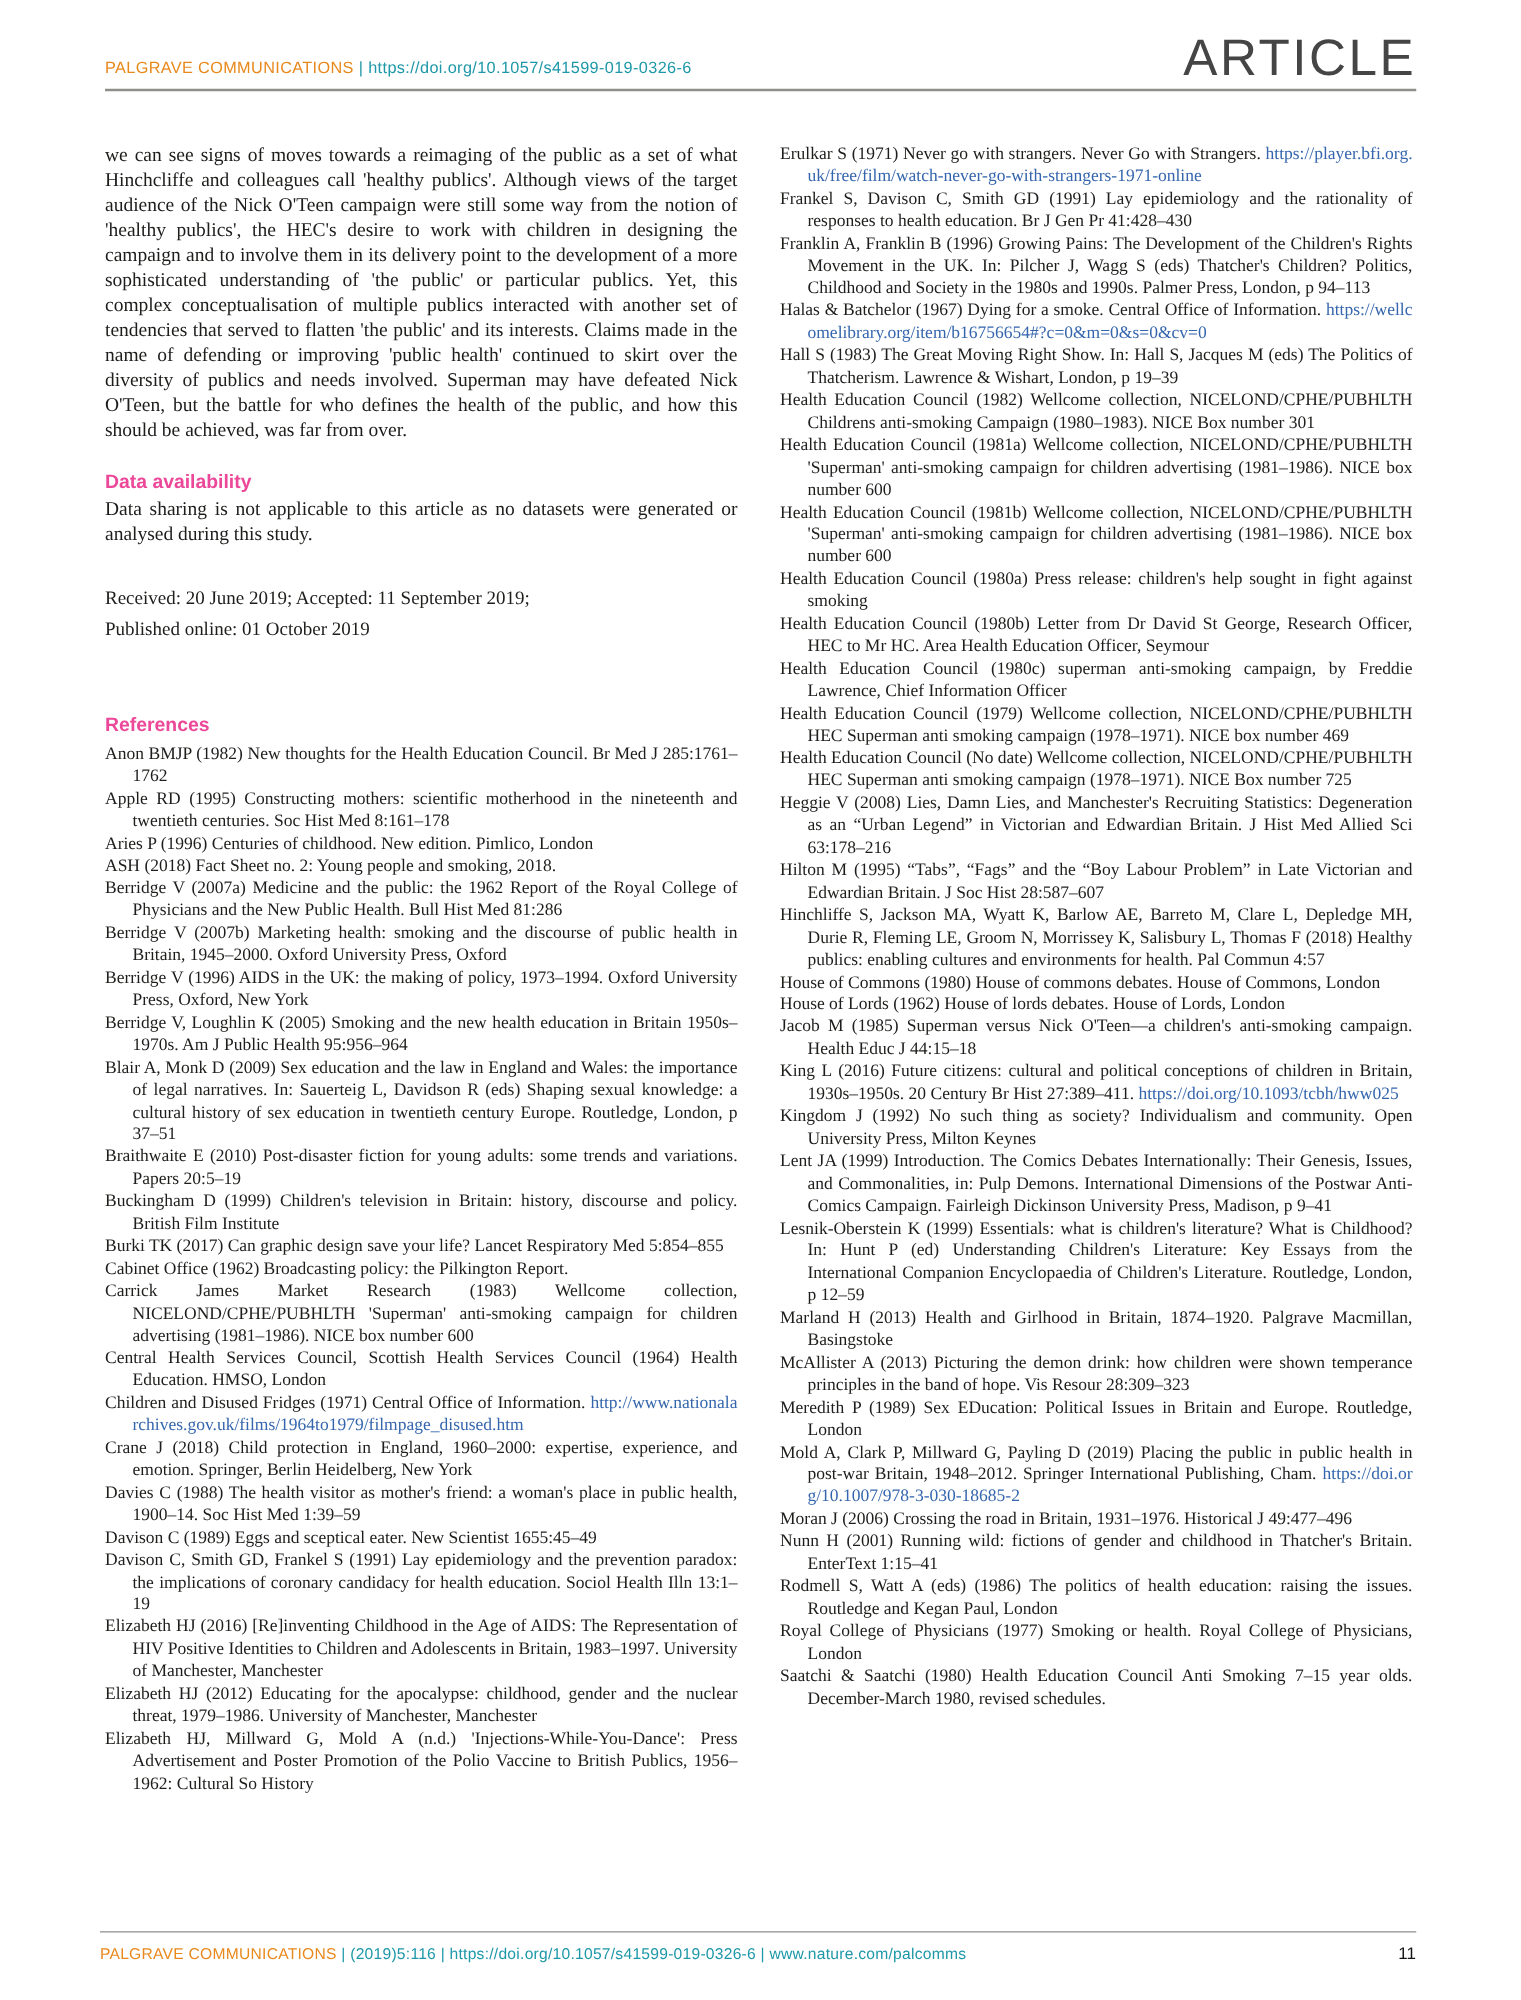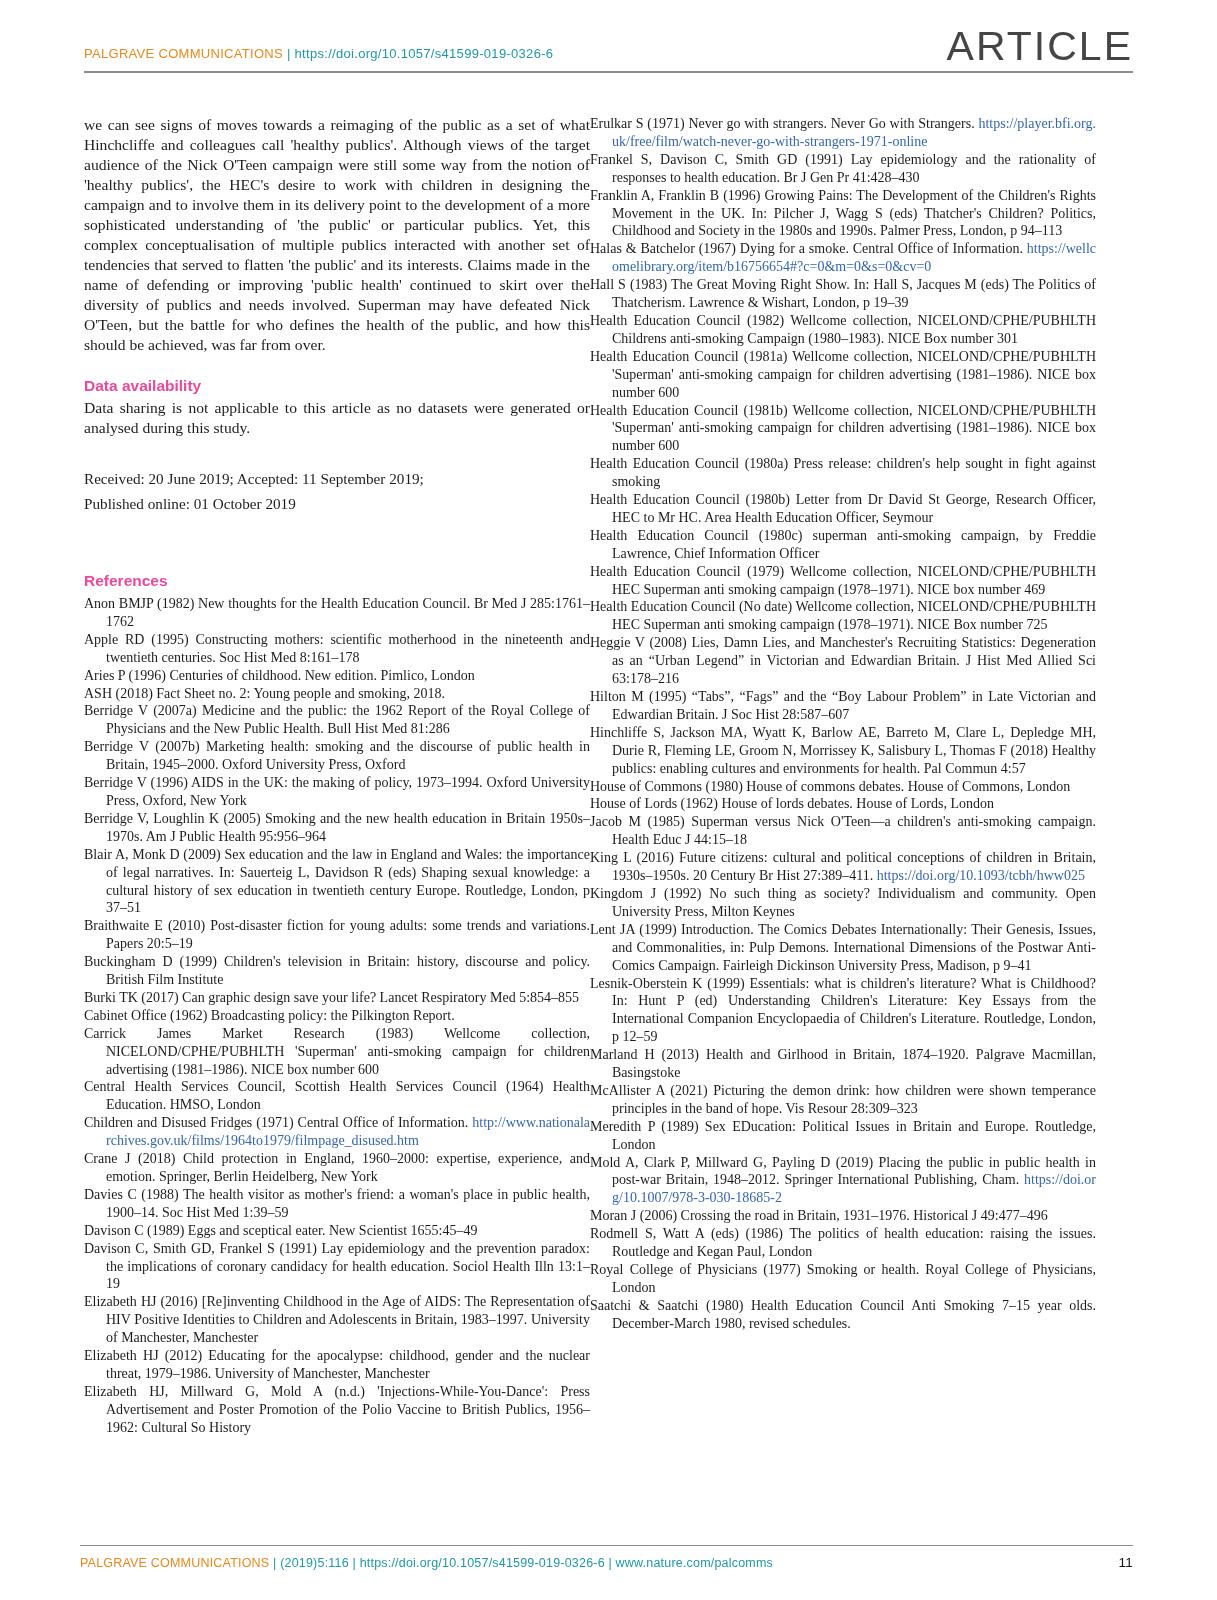--- a/index.html
+++ b/index.html
@@ -11,21 +11,21 @@
   
   .page-header { display:flex; justify-content:space-between; align-items:flex-end; }
   .header-left { font-family:"Liberation Sans","DejaVu Sans",sans-serif; font-size:13px; letter-spacing:0.3px; padding-bottom:6px; }
   .journal-name { color:#e8891c; }
   .header-teal { color:#1e98a8; }
   .header-doi { color:#1e98a8; text-decoration:none; cursor:pointer; }
   .article-label { font-family:"Liberation Sans","DejaVu Sans",sans-serif; font-size:41px; font-weight:400; letter-spacing:2px; color:#454546; line-height:1; }
   .header-rule { border:none; border-top:2px solid #8e8e8d; margin-top:4px; }
 
   
-  .columns { display:flex; margin-top:42px; }
+  .columns { display:flex; gap:34px; margin-top:42px; }
   .col { width:506px; }
 
   .body-text { font-size:15.6px; line-height:20px; text-align:justify; color:#1d1d1b; }
   .section-heading { font-family:"Liberation Sans","DejaVu Sans",sans-serif; font-size:15.5px; font-weight:bold; color:#ec4899; margin-top:22px; margin-bottom:3px; }
   .dates { margin-top:28px; font-size:15.2px; line-height:25px; }
   .refs-heading { margin-top:56px; margin-bottom:5px; }
 
   .ref { font-size:14px; line-height:17.9px; text-align:justify; padding-left:22px; text-indent:-22px; color:#1d1d1b; }
   .ref-link { color:#3566ad; text-decoration:none; word-break:break-all; cursor:pointer; }
 
@@ -110,24 +110,25 @@
           <p class="ref"><span>Hilton M (1995) “Tabs”, “Fags” and the “Boy Labour Problem” in Late Victorian and Edwardian Britain. J Soc Hist 28:587–607</span></p>
           <p class="ref"><span>Hinchliffe S, Jackson MA, Wyatt K, Barlow AE, Barreto M, Clare L, Depledge MH, Durie R, Fleming LE, Groom N, Morrissey K, Salisbury L, Thomas F (2018) Healthy publics: enabling cultures and environments for health. Pal Commun 4:57</span></p>
           <p class="ref"><span>House of Commons (1980) House of commons debates. House of Commons, London</span></p>
           <p class="ref"><span>House of Lords (1962) House of lords debates. House of Lords, London</span></p>
           <p class="ref"><span>Jacob M (1985) Superman versus Nick O'Teen—a children's anti-smoking campaign. Health Educ J 44:15–18</span></p>
           <p class="ref"><span>King L (2016) Future citizens: cultural and political conceptions of children in Britain, 1930s–1950s. 20 Century Br Hist 27:389–411.</span> <a href="#" class="ref-link">https://doi.org/10.1093/tcbh/hww025</a></p>
           <p class="ref"><span>Kingdom J (1992) No such thing as society? Individualism and community. Open University Press, Milton Keynes</span></p>
           <p class="ref"><span>Lent JA (1999) Introduction. The Comics Debates Internationally: Their Genesis, Issues, and Commonalities, in: Pulp Demons. International Dimensions of the Postwar Anti-Comics Campaign. Fairleigh Dickinson University Press, Madison, p 9–41</span></p>
           <p class="ref"><span>Lesnik-Oberstein K (1999) Essentials: what is children's literature? What is Childhood? In: Hunt P (ed) Understanding Children's Literature: Key Essays from the International Companion Encyclopaedia of Children's Literature. Routledge, London, p 12–59</span></p>
           <p class="ref"><span>Marland H (2013) Health and Girlhood in Britain, 1874–1920. Palgrave Macmillan, Basingstoke</span></p>
-          <p class="ref"><span>McAllister A (2021) Picturing the demon drink: how children were shown temperance principles in the band of hope. Vis Resour 28:309–323</span></p>
+          <p class="ref"><span>McAllister A (2013) Picturing the demon drink: how children were shown temperance principles in the band of hope. Vis Resour 28:309–323</span></p>
           <p class="ref"><span>Meredith P (1989) Sex EDucation: Political Issues in Britain and Europe. Routledge, London</span></p>
           <p class="ref"><span>Mold A, Clark P, Millward G, Payling D (2019) Placing the public in public health in post-war Britain, 1948–2012. Springer International Publishing, Cham.</span> <a href="#" class="ref-link">https://doi.org/10.1007/978-3-030-18685-2</a></p>
           <p class="ref"><span>Moran J (2006) Crossing the road in Britain, 1931–1976. Historical J 49:477–496</span></p>
+          <p class="ref"><span>Nunn H (2001) Running wild: fictions of gender and childhood in Thatcher's Britain. EnterText 1:15–41</span></p>
           <p class="ref"><span>Rodmell S, Watt A (eds) (1986) The politics of health education: raising the issues. Routledge and Kegan Paul, London</span></p>
           <p class="ref"><span>Royal College of Physicians (1977) Smoking or health. Royal College of Physicians, London</span></p>
           <p class="ref"><span>Saatchi &amp; Saatchi (1980) Health Education Council Anti Smoking 7–15 year olds. December-March 1980, revised schedules.</span></p>
         </div>
     </section>
 
   </main>
 
   <footer class="page-footer">
     <div class="footer-row">

